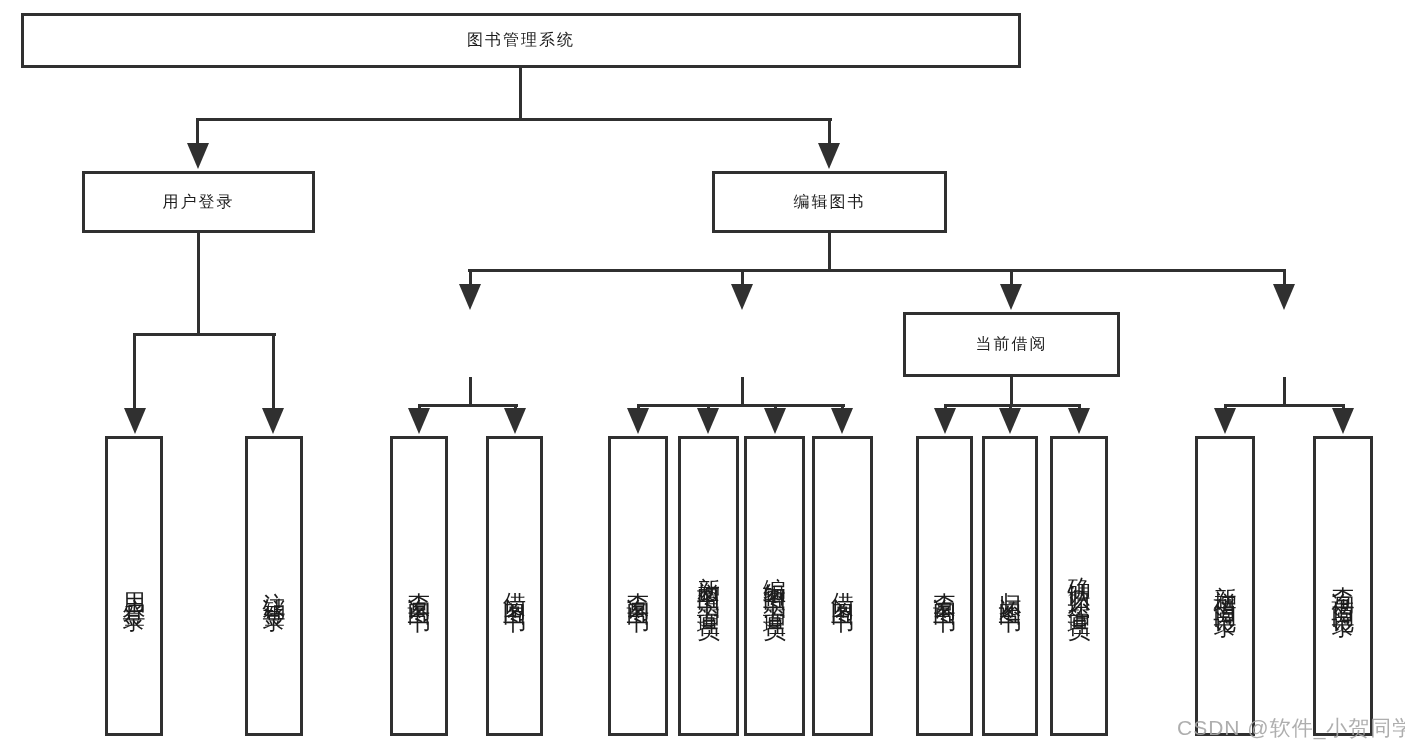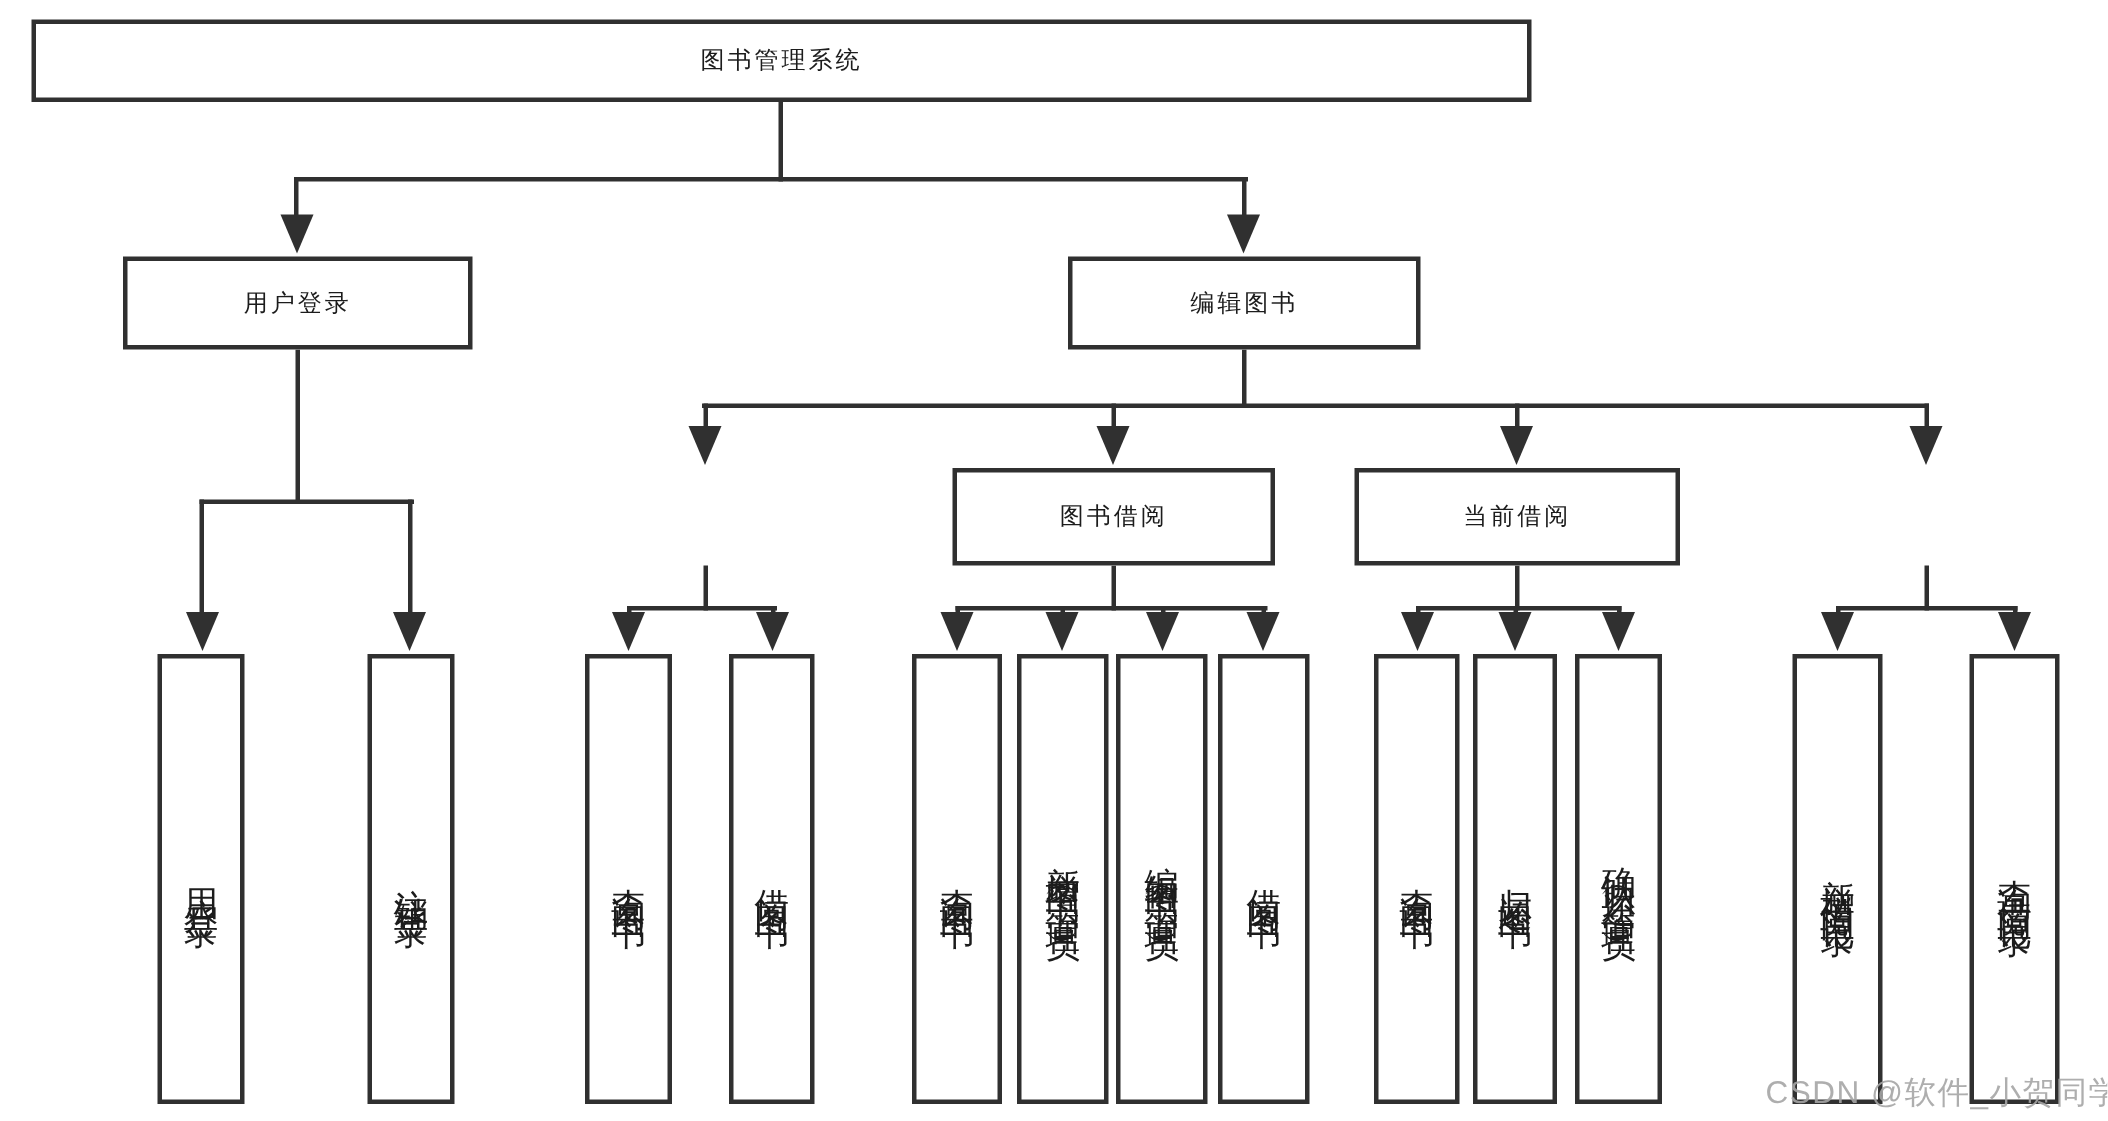--- a/index.html
+++ b/index.html
@@ -91,21 +91,20 @@
   <div class="line" style="left:1224px;top:404px;width:3px;height:6px"></div>
   <div class="line" style="left:1342px;top:404px;width:3px;height:6px"></div>
   <div class="arrow" style="left:1214px;top:408px"></div>
   <div class="arrow" style="left:1332px;top:408px"></div>
 
   <div class="box" style="left:21px;top:13px;width:1000px;height:55px">图书管理系统</div>
 
   <div class="box" style="left:82px;top:171px;width:233px;height:62px">用户登录</div>
   <div class="box" style="left:712px;top:171px;width:235px;height:62px">编辑图书</div>
 
-  <div class="box" style="left:635px;top:312px;width:215px;height:65px">图书借阅</div>
   <div class="box" style="left:903px;top:312px;width:217px;height:65px">当前借阅</div>
 
   <div class="box vbox" style="left:105px;top:436px;width:58px;height:300px">用户登录</div>
   <div class="box vbox" style="left:245px;top:436px;width:58px;height:300px">注销登录</div>
 
   <div class="box vbox" style="left:390px;top:436px;width:58px;height:300px">查询图书</div>
   <div class="box vbox" style="left:486px;top:436px;width:57px;height:300px">借阅图书</div>
 
   <div class="box vbox" style="left:608px;top:436px;width:60px;height:300px">查询图书</div>
   <div class="box vbox" style="left:678px;top:436px;width:61px;height:300px">新增图书（管理员）</div>

